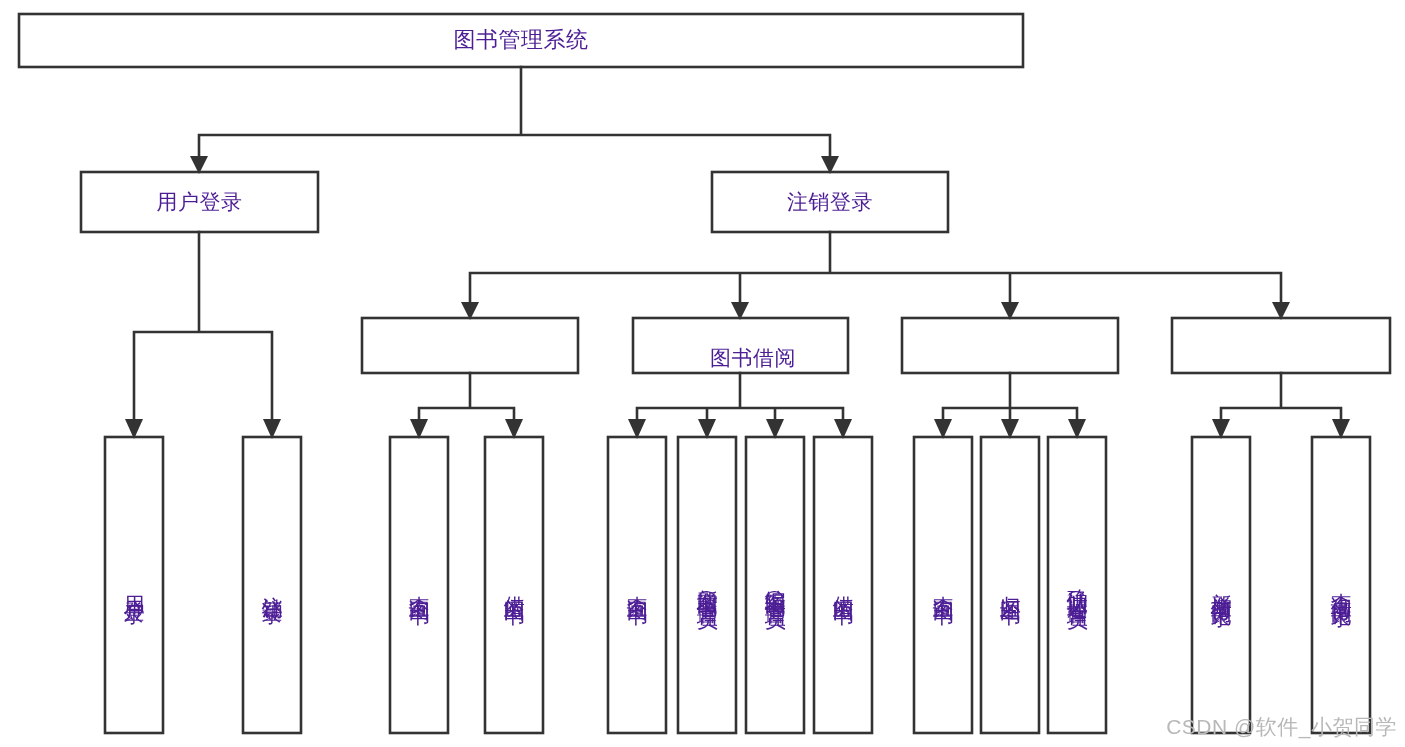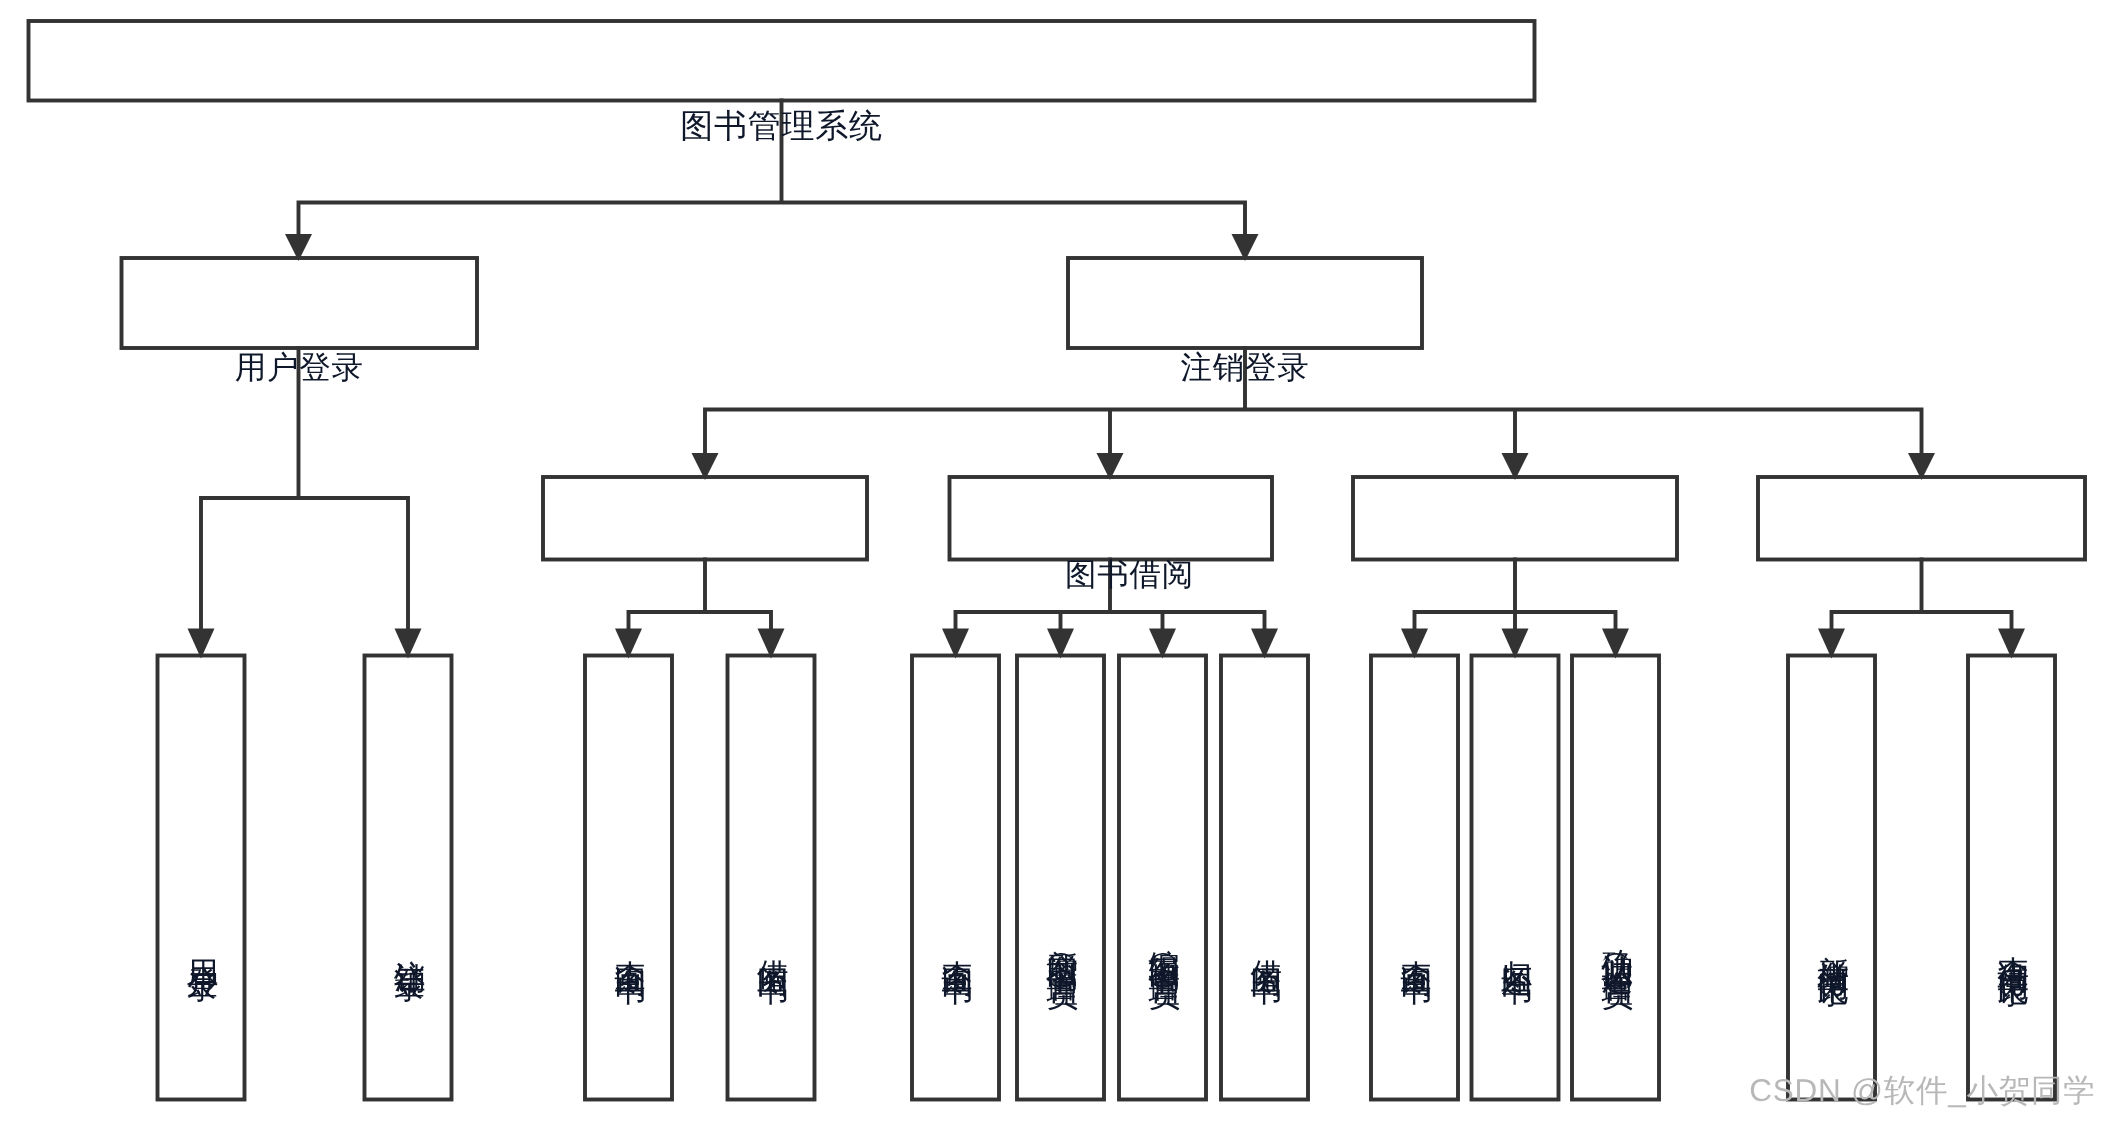--- a/index.html
+++ b/index.html
@@ -40,25 +40,24 @@
   .arrow-head {
     fill: #333333;
     stroke: none;
   }
   .node-label {
     position: absolute;
     display: flex;
     align-items: center;
     justify-content: center;
     text-align: center;
-    color: #0f172a;
+    color: #4c1d95;
     font-family: "Liberation Sans", "DejaVu Sans", sans-serif;
     pointer-events: none;
     box-sizing: border-box;
-    margin-top: 44px;
   }
   .node-label.horizontal {
     font-size: 21px;
     letter-spacing: 0.5px;
     line-height: 1.2;
   }
   .node-label.vertical {
     writing-mode: vertical-rl;
     text-orientation: upright;
     font-size: 21px;
@@ -161,21 +160,21 @@
       <polygon class="arrow-head" points="1212,419 1230,419 1221,439"></polygon>
       <polygon class="arrow-head" points="1332,419 1350,419 1341,439"></polygon>
     </g>
   </svg>
 
   <div class="node-label horizontal root" style="left:19px; top:14px; width:1004px; height:53px;">图书管理系统</div>
 
   <div class="node-label horizontal" style="left:81px; top:172px; width:237px; height:60px;">用户登录</div>
   <div class="node-label horizontal" style="left:712px; top:172px; width:236px; height:60px;">注销登录</div>
 
-  <div class="node-label horizontal" style="left:633px; top:312px; width:225px; height:55px;padding-left:15px;">图书借阅</div>
+  <div class="node-label horizontal" style="left:633px; top:330px; width:225px; height:55px;padding-left:15px;">图书借阅</div>
 
   <div class="node-label vertical" style="left:105px; top:437px; width:58px; height:296px;">用户登录</div>
   <div class="node-label vertical" style="left:243px; top:437px; width:58px; height:296px;">注销登录</div>
 
   <div class="node-label vertical" style="left:390px; top:437px; width:58px; height:296px;">查询图书</div>
   <div class="node-label vertical" style="left:485px; top:437px; width:58px; height:296px;">借阅图书</div>
 
   <div class="node-label vertical" style="left:608px; top:437px; width:58px; height:296px;">查询图书</div>
   <div class="node-label vertical" style="left:678px; top:437px; width:58px; height:296px;">新增图书（管理员）</div>
   <div class="node-label vertical" style="left:746px; top:437px; width:58px; height:296px;">编辑图书（管理员）</div>

